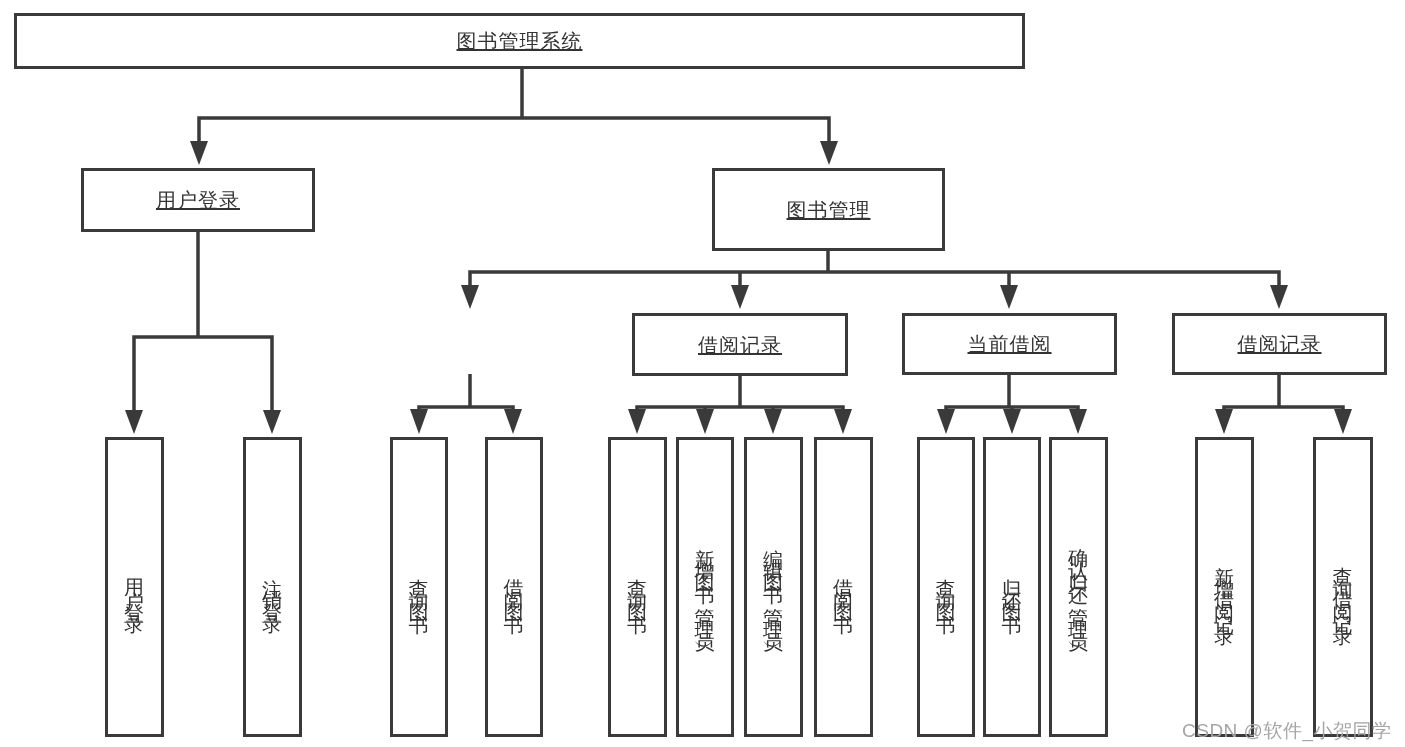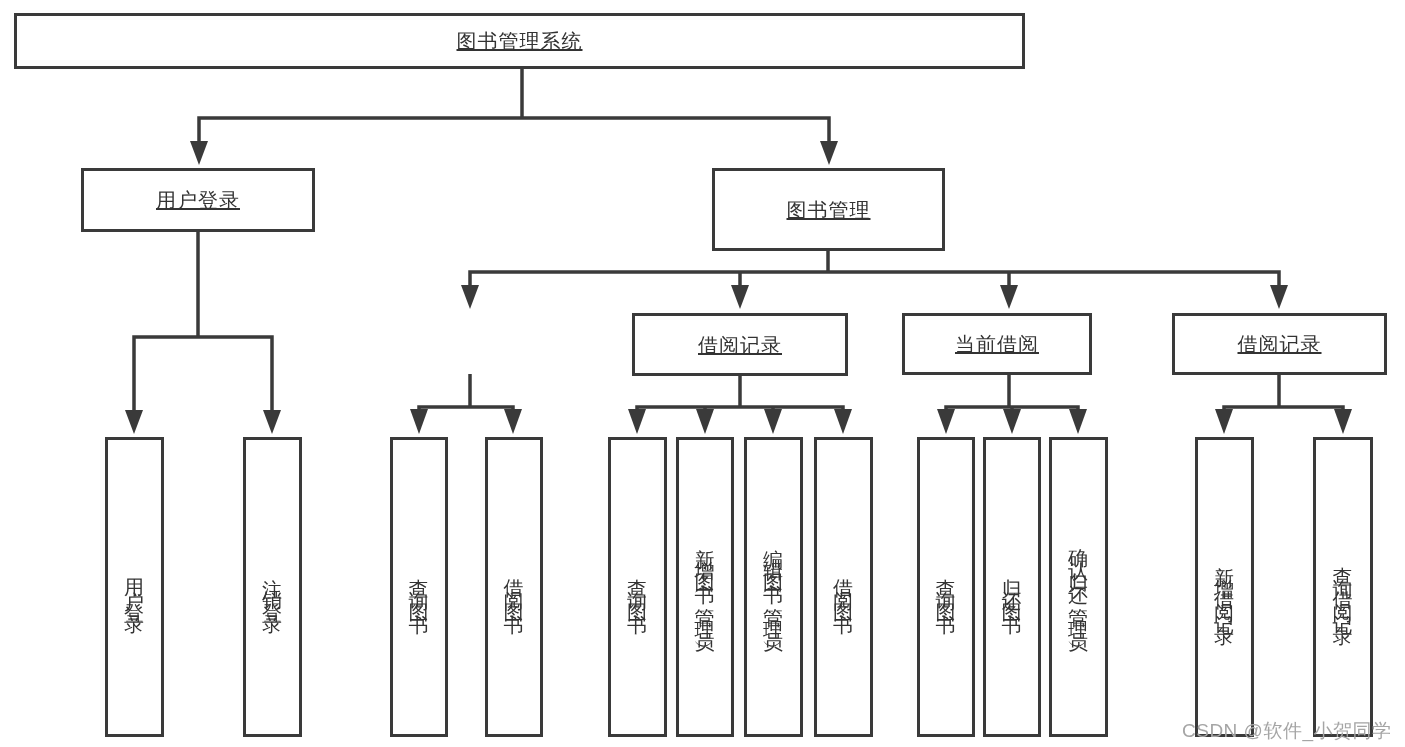--- a/index.html
+++ b/index.html
@@ -105,21 +105,21 @@
   <div class="node hbox" style="left:81px;top:168px;width:234px;height:64px;">
     <span>用户登录</span>
   </div>
   <div class="node hbox" style="left:712px;top:168px;width:233px;height:83px;">
     <span>图书管理</span>
   </div>
 
   <div class="node hbox" style="left:632px;top:313px;width:216px;height:63px;">
     <span>借阅记录</span>
   </div>
-  <div class="node hbox" style="left:902px;top:313px;width:190px;height:62px;">
+  <div class="node hbox" style="left:902px;top:313px;width:215px;height:62px;">
     <span>当前借阅</span>
   </div>
   <div class="node hbox" style="left:1172px;top:313px;width:215px;height:62px;text-align:center;">
     <span>借阅记录</span>
   </div>
 
   <div class="node vbox" style="left:105px;top:437px;width:59px;height:300px;">
     <span>用户登录</span>
   </div>
   <div class="node vbox" style="left:243px;top:437px;width:59px;height:300px;">

